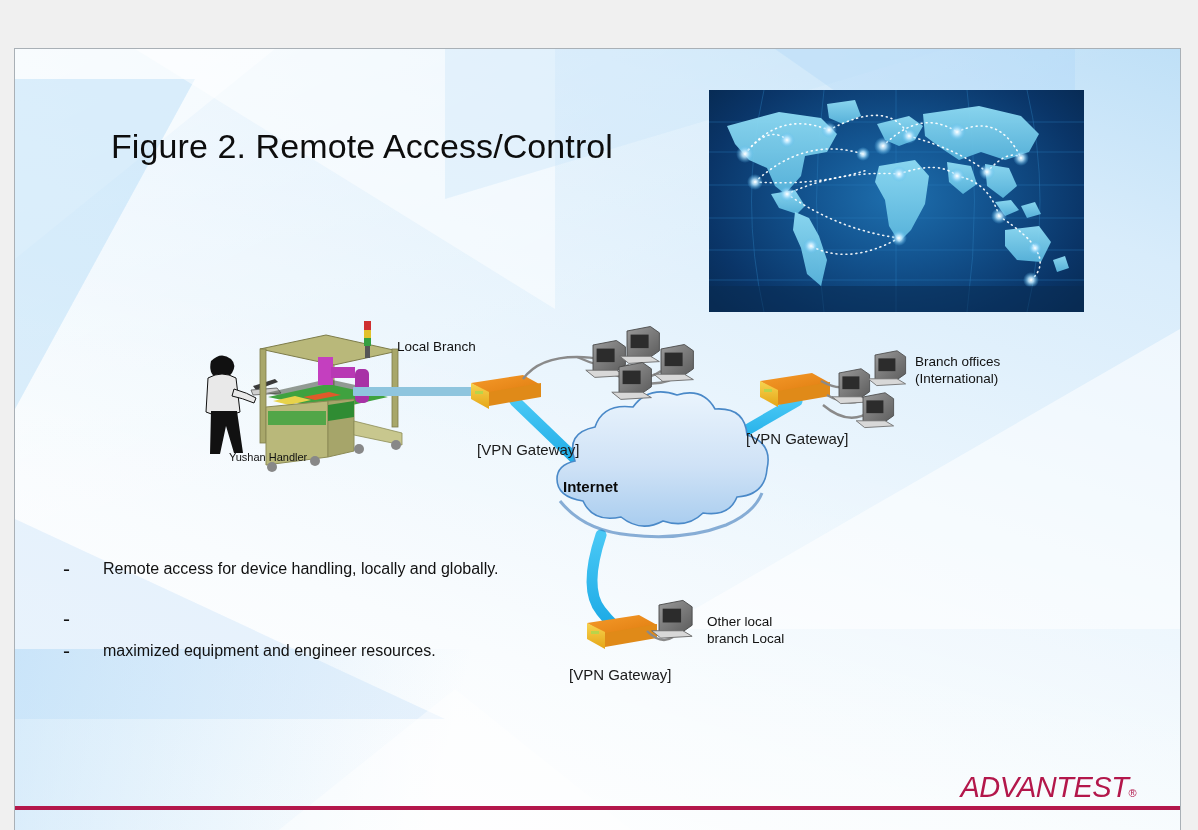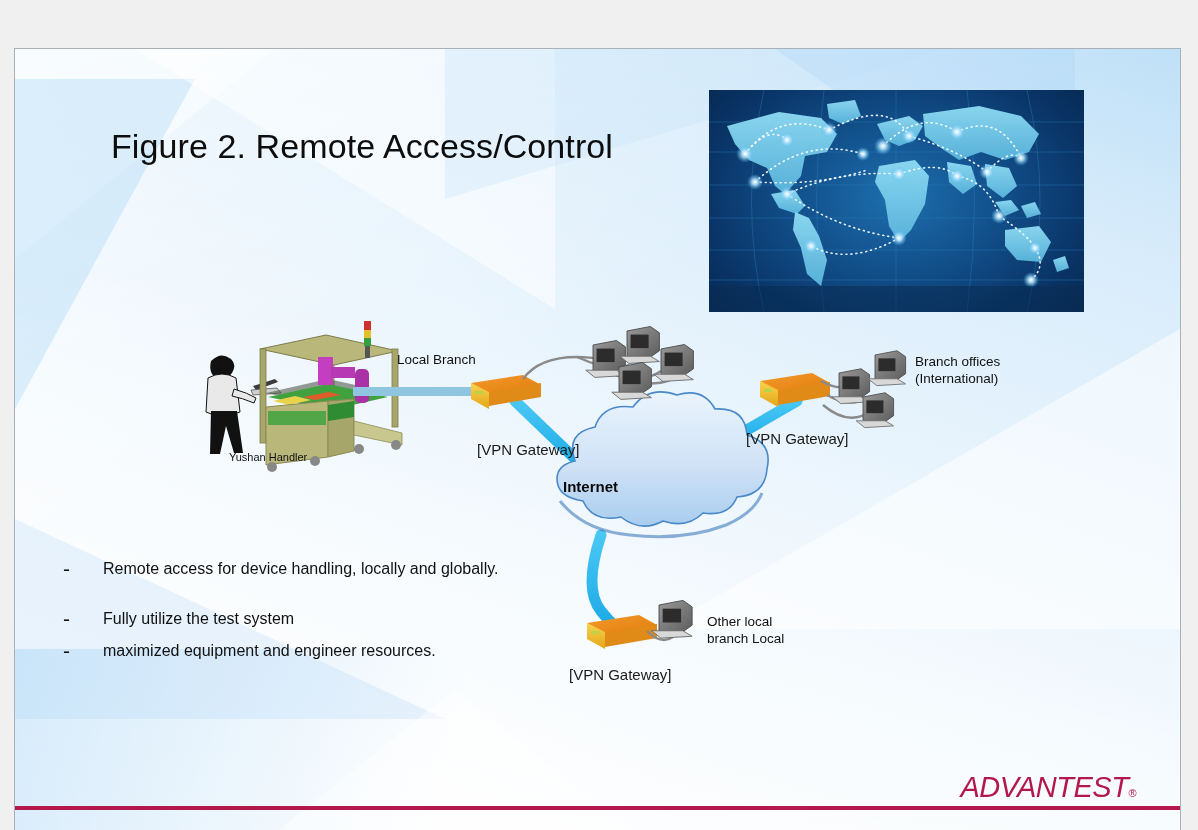--- a/index.html
+++ b/index.html
@@ -42,21 +42,21 @@
     background:radial-gradient(ellipse 78% 95% at 50% 48%,#1d6aa8 0%,#12538c 28%,#0a3congrats 0%,#092f5d 62%,#041c3a 100%);
     background:radial-gradient(ellipse 78% 95% at 50% 48%,#1e6fae 0%,#135490 30%,#0a3568 65%,#04203f 100%);
     overflow:hidden;
   }
   #map svg{display:block;}
 
   
   #diagram{position:absolute;left:0;top:0;width:1167px;height:795px;pointer-events:none;}
   .dlabel{position:absolute;color:#111;font-size:13.5px;line-height:17px;white-space:pre-line;}
   .gw{position:absolute;color:#1a1a1a;font-size:15px;white-space:nowrap;}
-  #lbl-local{left:382px;top:302px;}
+  #lbl-local{left:382px;top:289px;}
   #lbl-branchint{left:900px;top:304px;}
   #lbl-other{left:692px;top:564px;}
   #lbl-yushan{left:214px;top:400px;font-size:11px;}
   #gw1{left:462px;top:392px;}
   #gw2{left:731px;top:381px;}
   #gw3{left:554px;top:617px;}
   #internet-text{position:absolute;left:548px;top:429px;font-size:15px;font-weight:bold;color:#0a0a0a;}
 
   
   #bullets{position:absolute;left:48px;top:505px;width:480px;color:#111;}
@@ -373,21 +373,20 @@
   </div>
 
   <div id="bullets">
     <div class="brow">
       <div class="bdash">-</div>
       <div class="btxt">Remote access for device handling, locally and globally.</div>
     </div>
     <div class="bgap"></div>
     <div class="brow">
       <div class="bdash">-</div>
-      <div class="btxt">Fully utilize the test system</div>
     </div>
     <div class="brow">
       <div class="bdash">-</div>
       <div class="btxt">maximized equipment and engineer resources.</div>
     </div>
   </div>
 
   <div id="rule"></div>
   <div id="logo"><span>ADVANTEST</span><span class="reg">®</span></div>
 

